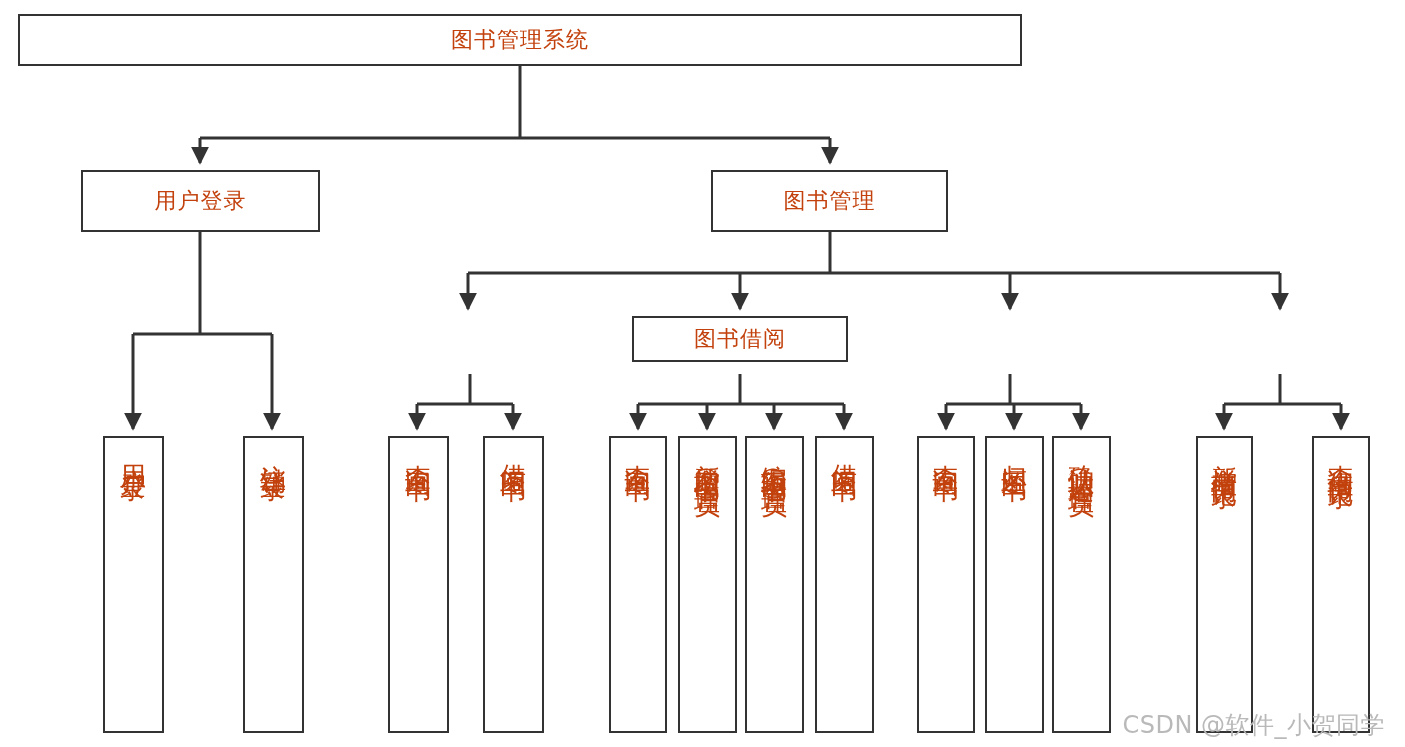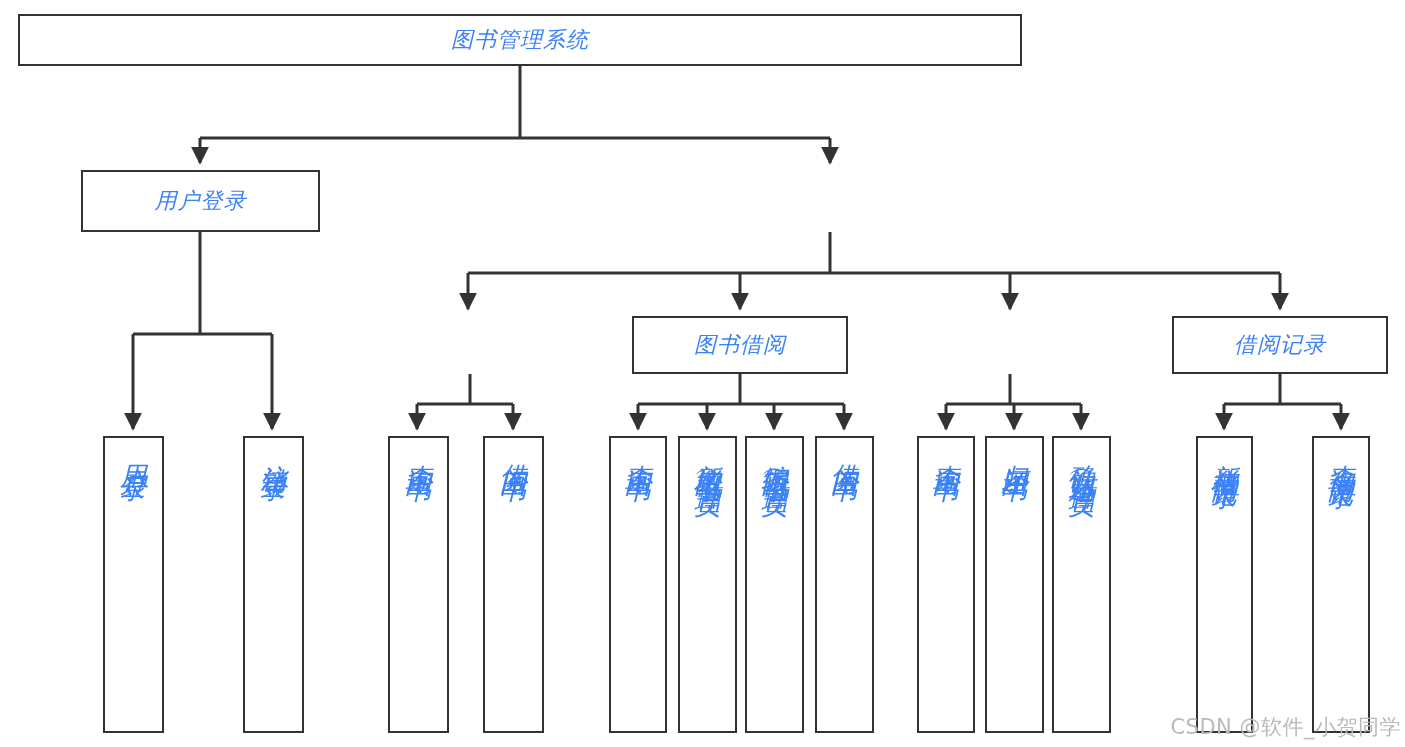--- a/index.html
+++ b/index.html
@@ -25,22 +25,21 @@
     height: 747px;
   }
   .node {
     position: absolute;
     box-sizing: border-box;
     border: 2px solid #333333;
     background: #ffffff;
     display: flex;
     align-items: center;
     justify-content: center;
-    color: #3b82f6;
-    font-style: italic;
+    color: #c2410c;
   }
   .node.horiz {
     font-size: 22px;
     letter-spacing: 1px;
   }
   .node.vert {
     align-items: flex-start;
     justify-content: center;
     padding-top: 6px;
   }
@@ -48,23 +47,23 @@
     writing-mode: vertical-rl;
     text-orientation: upright;
     font-size: 26px;
     line-height: 1.0;
     letter-spacing: 4px;
     white-space: nowrap;
     display: block;
   }
   .watermark {
     position: absolute;
-    right: 4px;
+    right: 20px;
     bottom: 6px;
-    font-size: 21px;
+    font-size: 24px;
     color: #b9b9b9;
     letter-spacing: 0.5px;
     white-space: nowrap;
     pointer-events: none;
   }
 </style>
 </head>
 <body>
 
 <div id="canvas">
@@ -120,30 +119,30 @@
   </svg>
 
   <div class="node horiz" style="left:18px; top:14px; width:1004px; height:52px;">
     <span>图书管理系统</span>
   </div>
 
   <div class="node horiz" style="left:81px; top:170px; width:239px; height:62px;">
     <span>用户登录</span>
   </div>
 
+  <div class="node horiz" style="left:711px; top:170px; width:237px; height:62px;">
+    <span>图书管理</span>
+  </div>
 
 
-  <div class="node horiz" style="left:632px; top:316px; width:216px; height:58px;">
+  <div class="node horiz" style="left:632px; top:316px; width:216px; height:46px;">
     <span>图书借阅</span>
   </div>
 
 
-  <div class="node horiz" style="left:1172px; top:316px; width:216px; height:58px;">
-    <span>借阅记录</span>
-  </div>
 
   <div class="node vert" style="left:103px; top:436px; width:61px; height:297px;">
     <span class="vlabel">用户登录</span>
   </div>
 
   <div class="node vert" style="left:243px; top:436px; width:61px; height:297px;">
     <span class="vlabel">注销登录</span>
   </div>
 
   <div class="node vert" style="left:388px; top:436px; width:61px; height:297px;">

